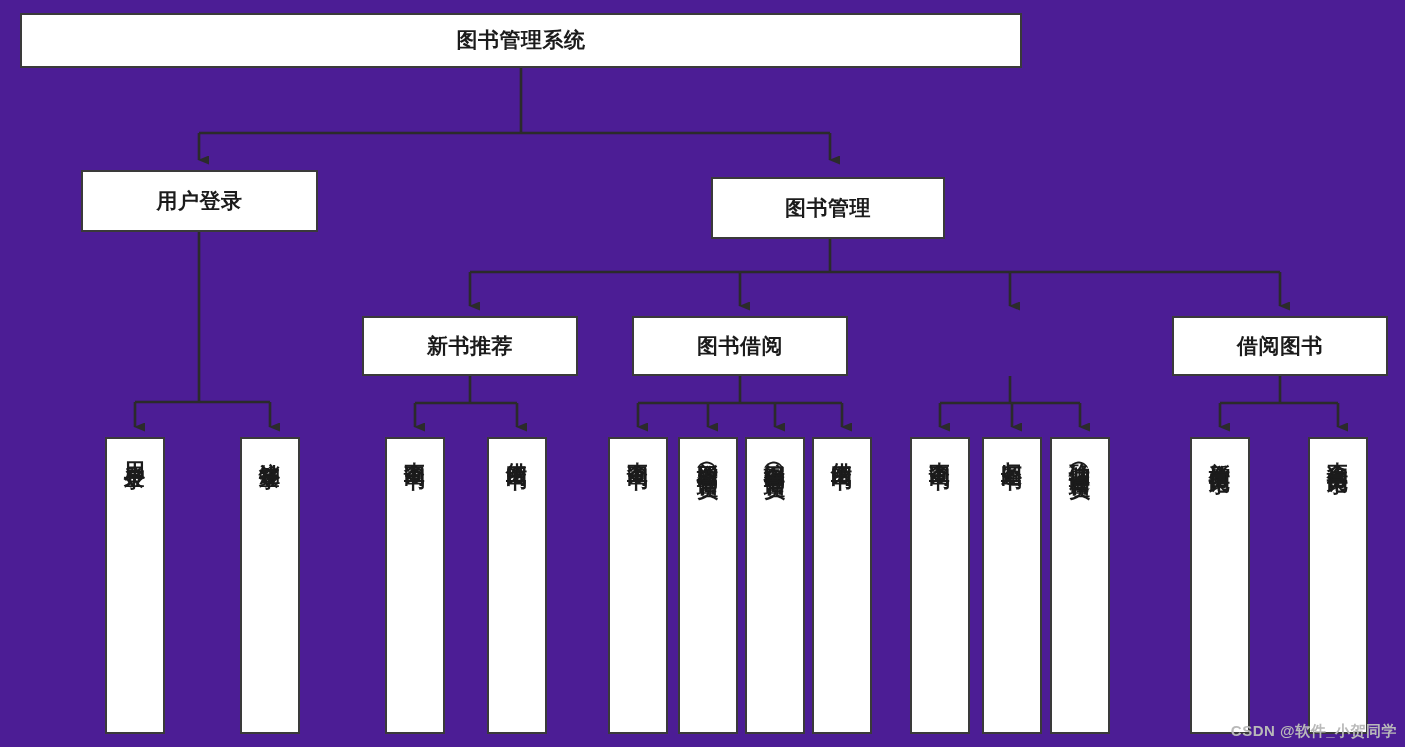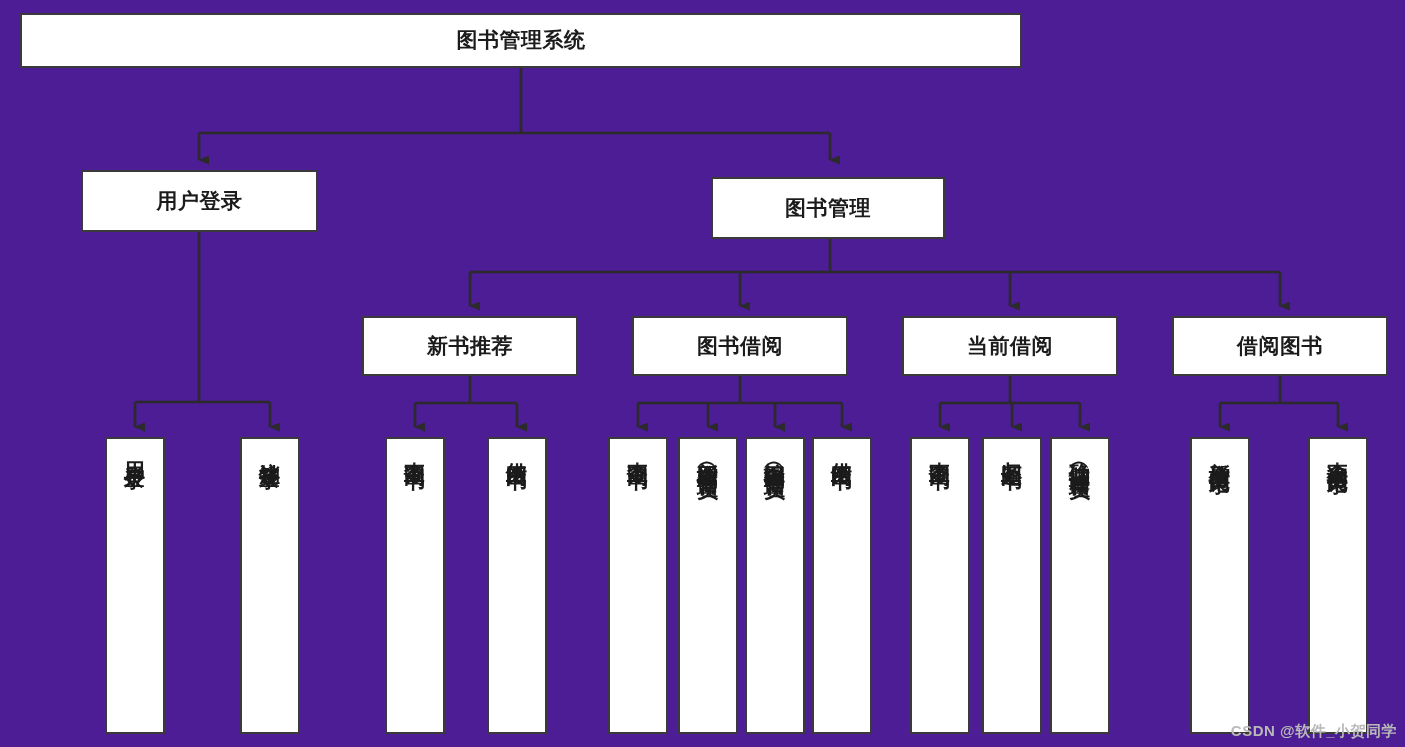--- a/index.html
+++ b/index.html
@@ -143,23 +143,20 @@
   <div class="node horiz" style="left:711px; top:170px; width:234px; height:62px;margin-top:7px;">
     <span class="label">图书管理</span>
   </div>
 
   <div class="node horiz" style="left:362px; top:316px; width:216px; height:60px;align-items:center;">
     <span class="label">新书推荐</span>
   </div>
   <div class="node horiz" style="left:632px; top:316px; width:216px; height:60px;">
     <span class="label">图书借阅</span>
   </div>
-  <div class="node horiz" style="left:902px; top:316px; width:216px; height:60px;">
-    <span class="label">当前借阅</span>
-  </div>
   <div class="node horiz" style="left:1172px; top:316px; width:216px; height:60px;">
     <span class="label">借阅图书</span>
   </div>
 
   <div class="node vert" style="left:105px; top:437px; width:60px; height:297px;">
     <span class="label">用户登录</span>
   </div>
   <div class="node vert" style="left:240px; top:437px; width:60px; height:297px;">
     <span class="label">注销登录</span>
   </div>

